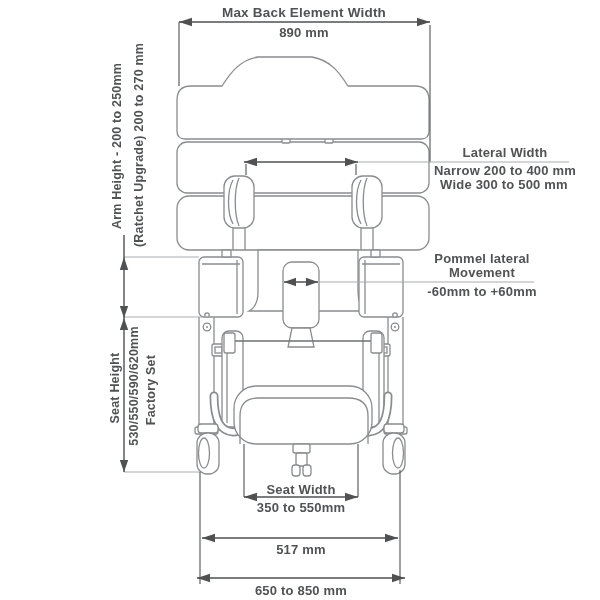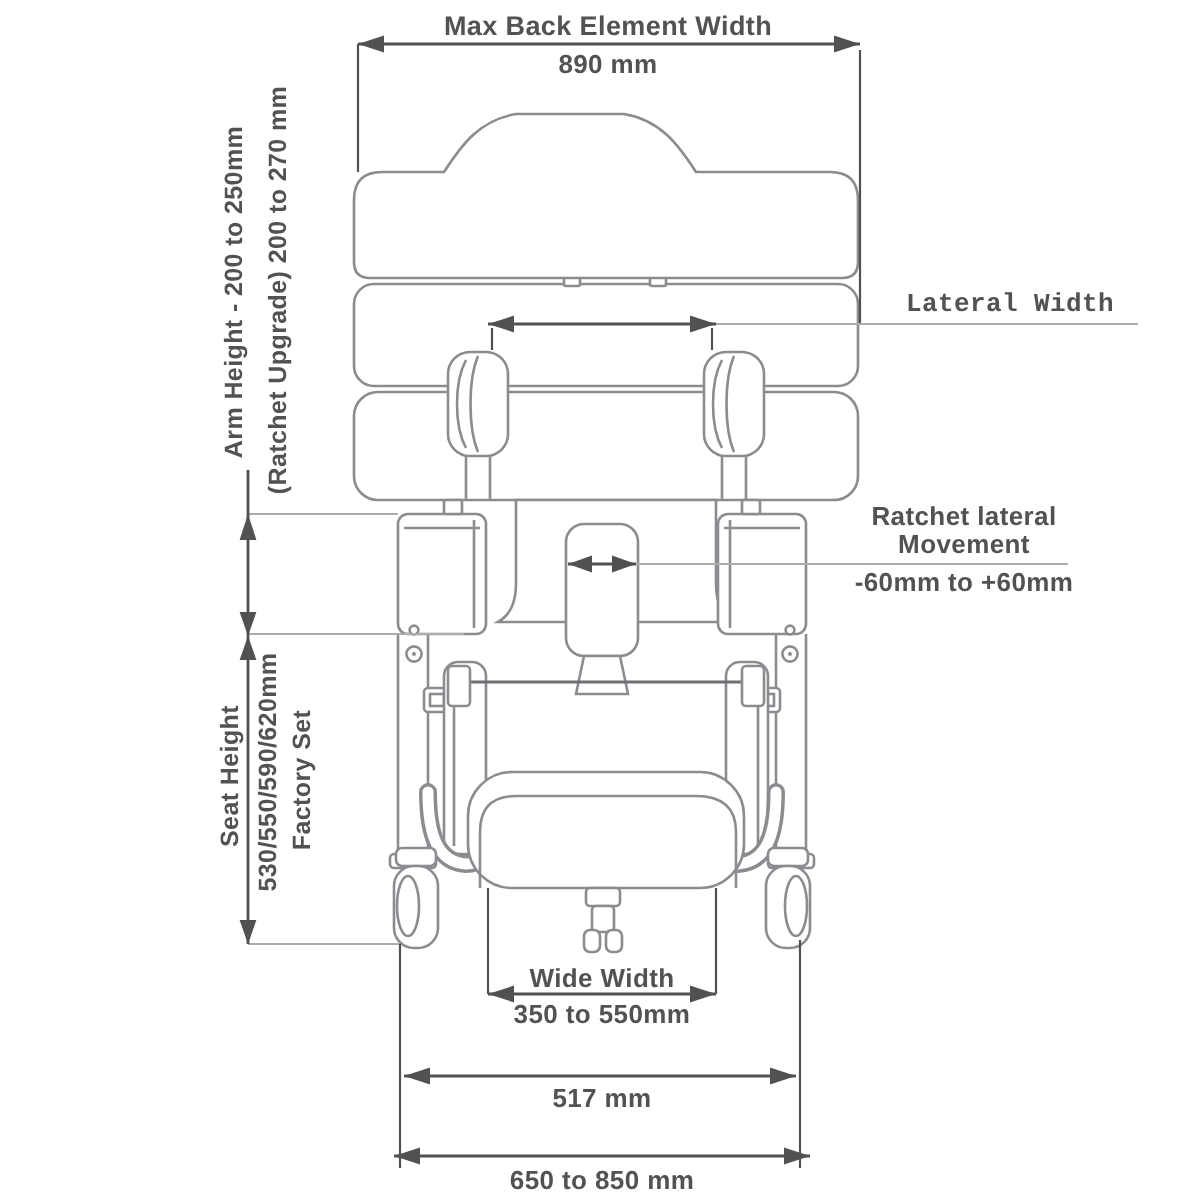--- a/index.html
+++ b/index.html
@@ -202,33 +202,35 @@
         <line class="dim" x1="161" y1="578" x2="369" y2="578"></line>
         <polygon class="ah" points="161,578 174,573.8 174,582.2"></polygon>
         <polygon class="ah" points="369,578 356,573.8 356,582.2"></polygon>
       </g>
     </g>
   </svg>
 
   <div class="txt s135" style="left:268px;top:13px;">Max Back Element Width</div>
   <div class="txt s13" style="left:268px;top:32px;">890 mm</div>
 
-  <div class="txt s13" style="left:469px;top:152px;font-family:Liberation Mono, monospace;">Lateral Width</div>
-
-  <div class="txt s13" style="left:446px;top:258px;">Ratchet lateral</div>
+  <div class="txt s13" style="left:469px;top:152px;">Lateral Width</div>
+  <div class="txt s13" style="left:469px;top:170px;">Narrow 200 to 400 mm</div>
+  <div class="txt s13" style="left:468px;top:184px;">Wide 300 to 500 mm</div>
+
+  <div class="txt s13" style="left:446px;top:258px;">Pommel lateral</div>
   <div class="txt s13" style="left:446px;top:272px;">Movement</div>
   <div class="txt s13" style="left:446px;top:291px;">-60mm to +60mm</div>
 
   <div class="txt rot s125" style="left:81px;top:146px;">Arm Height - 200 to 250mm</div>
   <div class="txt rot s125" style="left:103px;top:145px;">(Ratchet Upgrade) 200 to 270 mm</div>
 
   <div class="txt rot s125" style="left:79px;top:388px;">Seat Height</div>
   <div class="txt rot s125" style="left:98px;top:386px;">530/550/590/620mm</div>
   <div class="txt rot s125" style="left:115px;top:390px;">Factory Set</div>
 
-  <div class="txt s13" style="left:265px;top:489px;">Wide Width</div>
+  <div class="txt s13" style="left:265px;top:489px;">Seat Width</div>
   <div class="txt s13" style="left:265px;top:507px;">350 to 550mm</div>
 
   <div class="txt s13" style="left:265px;top:549px;">517 mm</div>
 
   <div class="txt s13" style="left:265px;top:590px;">650 to 850 mm</div>
 
 </div>
 
 </body></html>

